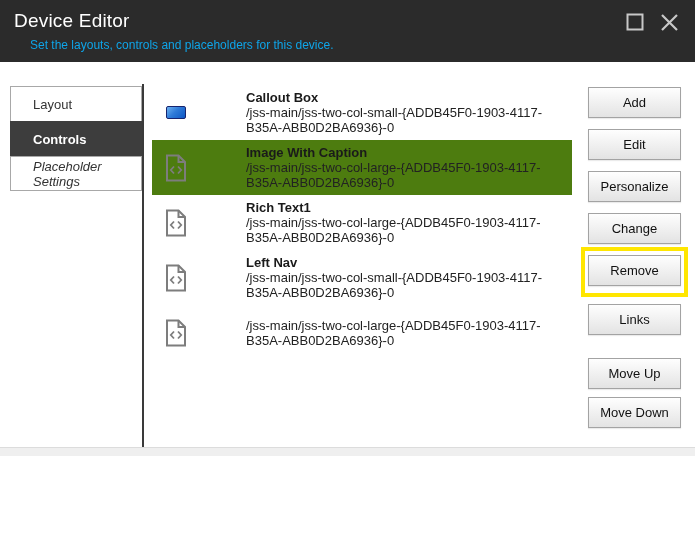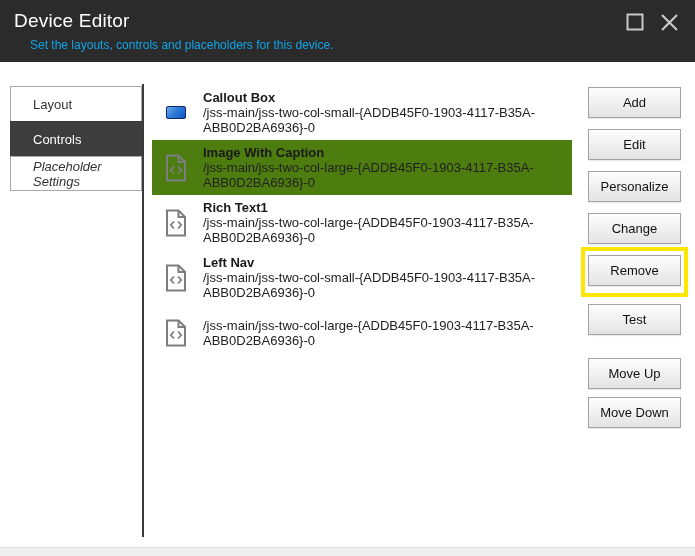--- a/index.html
+++ b/index.html
@@ -1,18 +1,18 @@
 <!DOCTYPE html>
 <html><head>
 <meta charset="utf-8">
 <style>
   * { margin:0; padding:0; box-sizing:border-box; }
   html,body { background:#fff; }
   .screen {
-    position:relative; width:695px; height:556px;
+    position:relative; width:695px; height:456px;
     background:#ffffff; overflow:hidden;
     font-family:"Liberation Sans", sans-serif;
     -webkit-font-smoothing:antialiased;
   }
 
   
   .header {
     position:absolute; left:0; top:0; width:695px; height:62px;
     background:#2b2b2b; color:#ffffff;
   }
@@ -35,30 +35,30 @@
   .tabs { position:absolute; left:10px; top:86px; width:132px; }
   .tab {
     height:35px; display:flex; align-items:center;
     padding-left:22px; font-size:13px; color:#333;
     background:#ffffff; border:1px solid #a8a8a8; border-bottom:none;
     cursor:pointer;
   }
   .tab:last-child { border-bottom:1px solid #a8a8a8;font-style:italic; }
   .tab.selected {
     background:#3d3d3d; color:#ffffff;
-    border-color:#3d3d3d; font-weight:400;text-align:right;
+    border-color:#3d3d3d; font-weight:700;text-align:right;
   }
   .v-divider {
     position:absolute; left:142px; top:84px; width:2px; height:453px;
     background:#3a3a3a;
   }
 
   
   .list { position:absolute; left:152px; top:85px; width:420px; }
-  .row { display:flex; align-items:center; height:55px; cursor:pointer; }
+  .row { display:flex; align-items:center; height:55px; cursor:pointer;gap:43px; }
   .row.selected { background:#4d7c0f; }
   .row-iconbox {
     width:24px; margin-left:12px; margin-right:15px;
     display:flex; align-items:center; justify-content:center; flex:0 0 24px;
   }
   .thumb-blue {
     width:20px; height:13px; border:1px solid #17246e; border-radius:2px;
     background:linear-gradient(135deg,#6db1f0 0%,#2f7bd9 45%,#0d57c4 100%);
   }
   .row-text { width:372px; font-size:13px; line-height:15px; color:#222; }
@@ -193,19 +193,19 @@
     </div>
 
   </div>
 
   <div class="highlight-box"></div>
   <div class="btn btn-add">Add</div>
   <div class="btn btn-edit">Edit</div>
   <div class="btn btn-personalize">Personalize</div>
   <div class="btn btn-change">Change</div>
   <div class="btn btn-remove">Remove</div>
-  <div class="btn btn-test">Test</div>
+  <div class="btn btn-test">Links</div>
   <div class="btn btn-moveup">Move Up</div>
   <div class="btn btn-movedown">Move Down</div>
 
   <div class="footer"></div>
 
 </div>
 
 </body></html>

